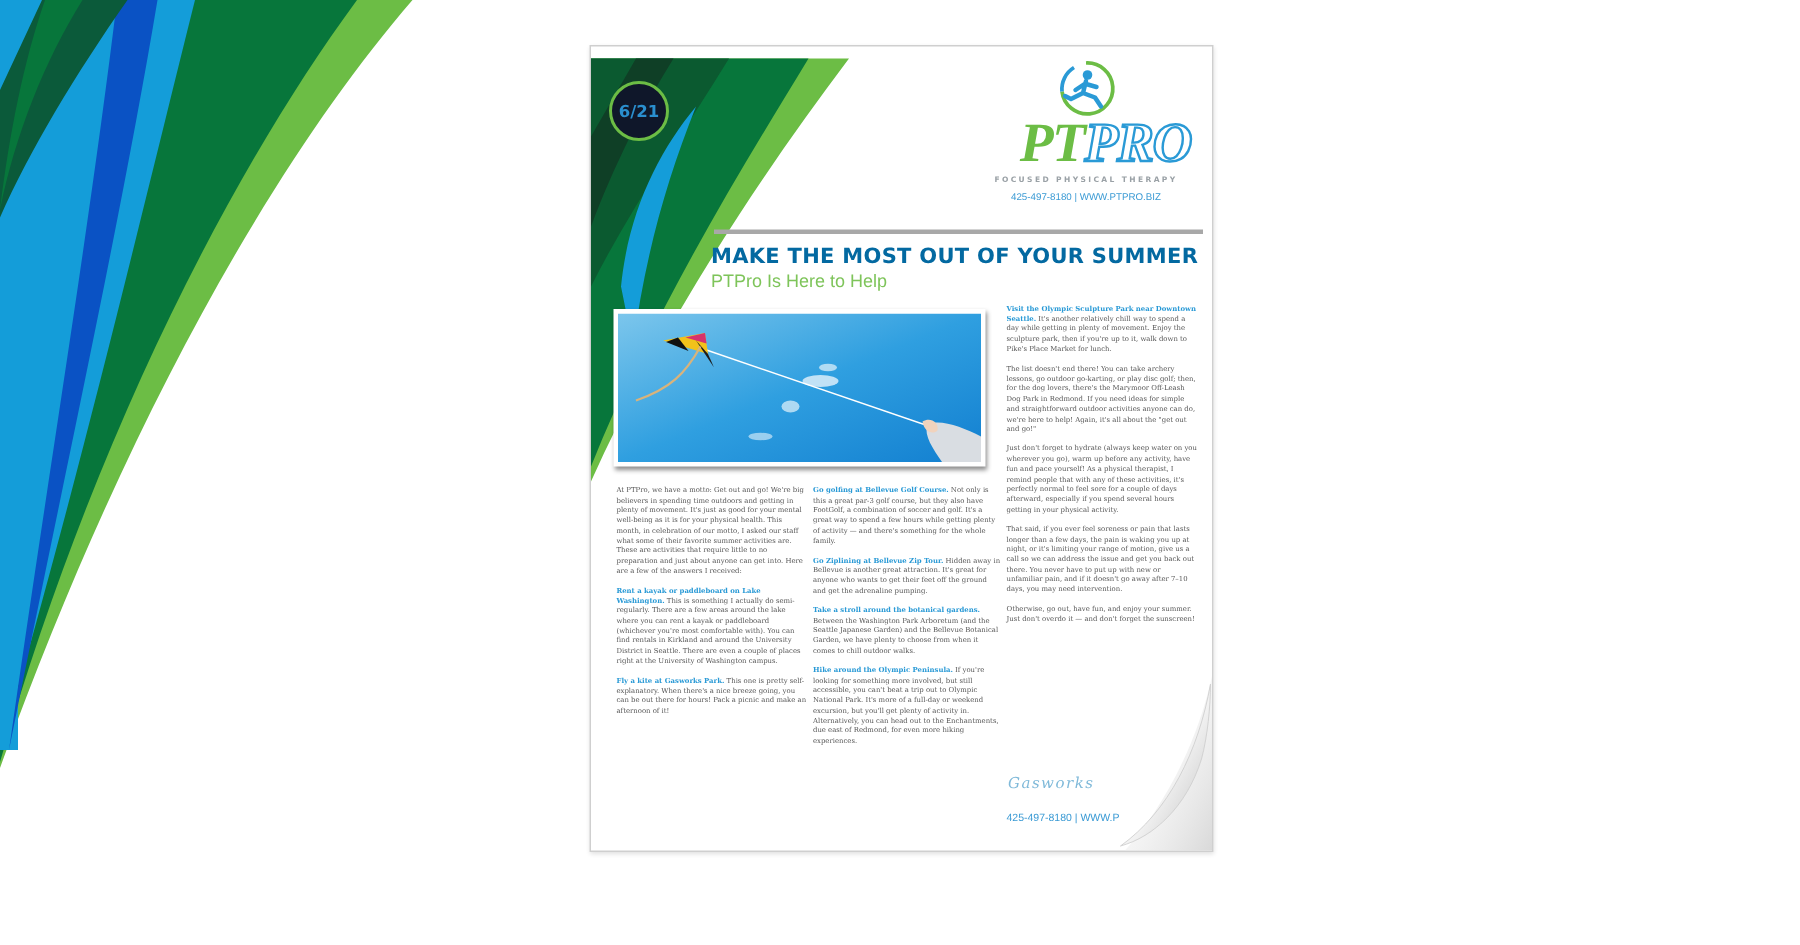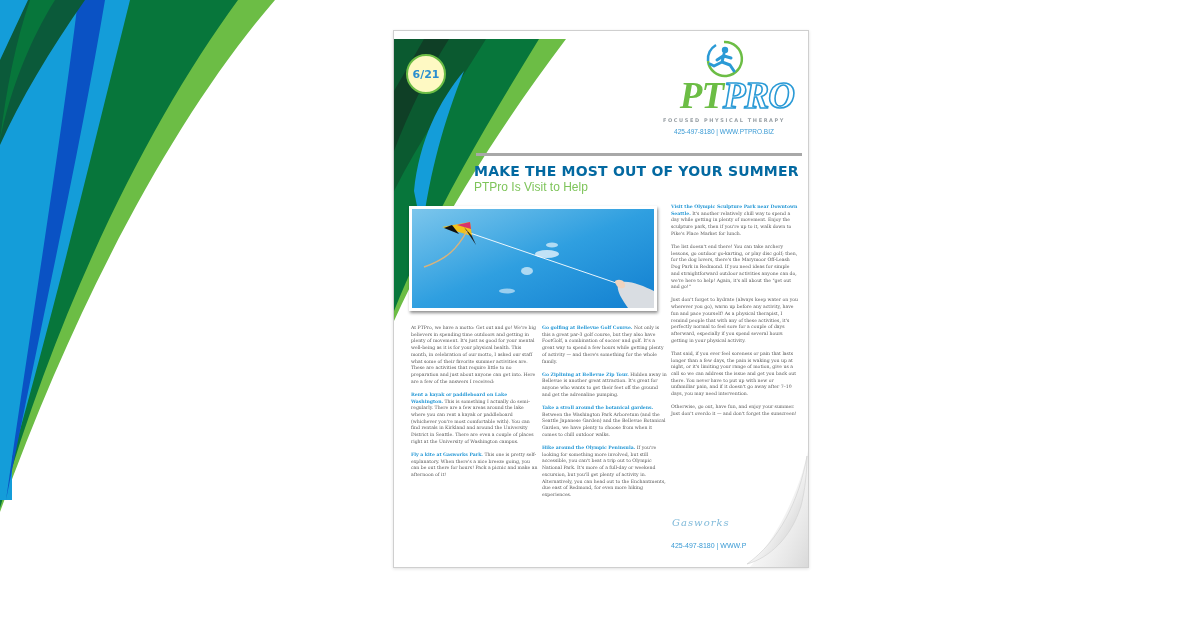--- a/index.html
+++ b/index.html
@@ -16,21 +16,21 @@
     position: absolute; left: 393px; top: 30px; width: 414px; height: 536px;
     background: #ffffff;
     border: 1px solid #cfcfcf;
     box-shadow: 0 1px 3px rgba(0,0,0,0.12);
     overflow: hidden;
   }
   .page-swoosh { position: absolute; left: 0; top: 0; width: 175px; height: 300px; }
 
   .date-badge {
     position: absolute; left: 12px; top: 23px; width: 40px; height: 40px;
-    border-radius: 50%; background: #fef9c3; border: 2px solid #6cbd45;
+    border-radius: 50%; background: #0f172a; border: 2px solid #6cbd45;
     box-sizing: border-box;
     display: flex; align-items: center; justify-content: center;
     font-family: "DejaVu Sans", sans-serif; font-weight: bold; font-size: 11px; color: #2a8fcf;
   }
 
   
   .logo { position: absolute; left: 260px; top: 8px; width: 140px; height: 110px; text-align: center; }
   .logo-mark { display: block; margin: 0 auto; }
   .logo-word {
     font-family: Liberation Serif, serif; font-weight: bold; font-style: italic;
@@ -117,21 +117,21 @@
     </svg>
     <div class="logo-word">
       <span class="logo-pt">PT</span><span class="logo-pro">PRO</span>
     </div>
     <div class="logo-tagline">FOCUSED PHYSICAL THERAPY</div>
     <div class="logo-contact">425-497-8180 | WWW.PTPRO.BIZ</div>
   </div>
 
   <div class="header-rule"></div>
   <div class="headline">MAKE THE MOST OUT OF YOUR SUMMER</div>
-  <div class="subhead">PTPro Is Visit to Help</div>
+  <div class="subhead">PTPro Is Here to Help</div>
 
   <div class="photo-frame">
     <svg viewBox="0 0 242 99" preserveAspectRatio="none">
       <defs>
         <linearGradient id="sky" x1="0" y1="0" x2="1" y2="1">
           <stop offset="0" stop-color="#7cc6ec"></stop>
           <stop offset="0.5" stop-color="#2f9fe0"></stop>
           <stop offset="1" stop-color="#127fd0"></stop>
         </linearGradient>
       </defs>

